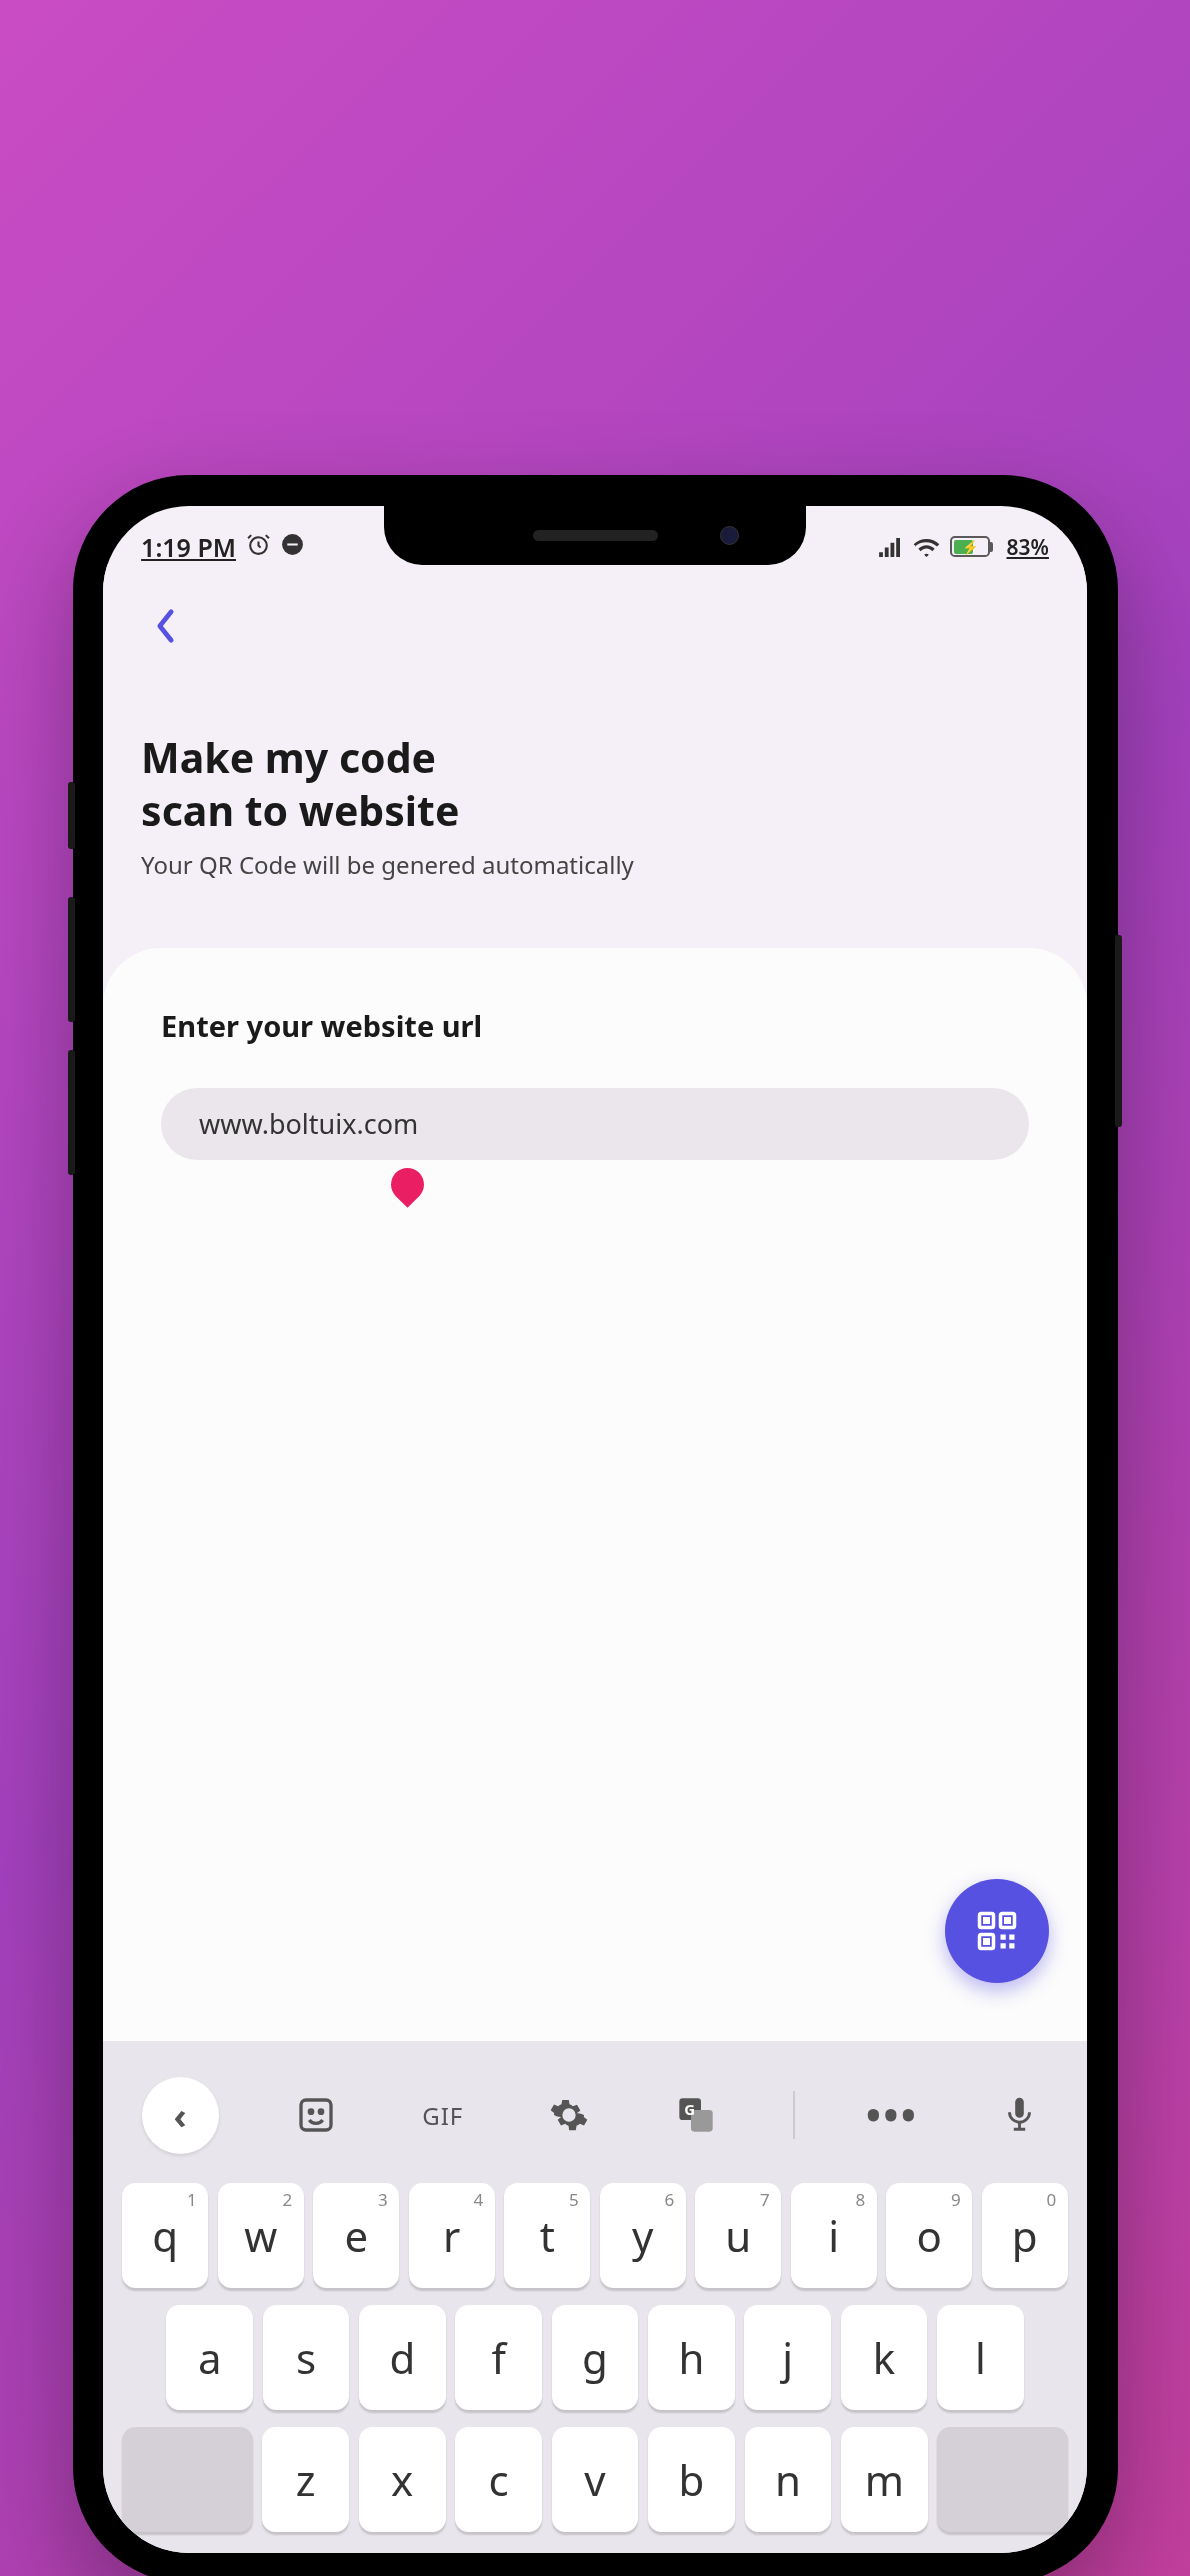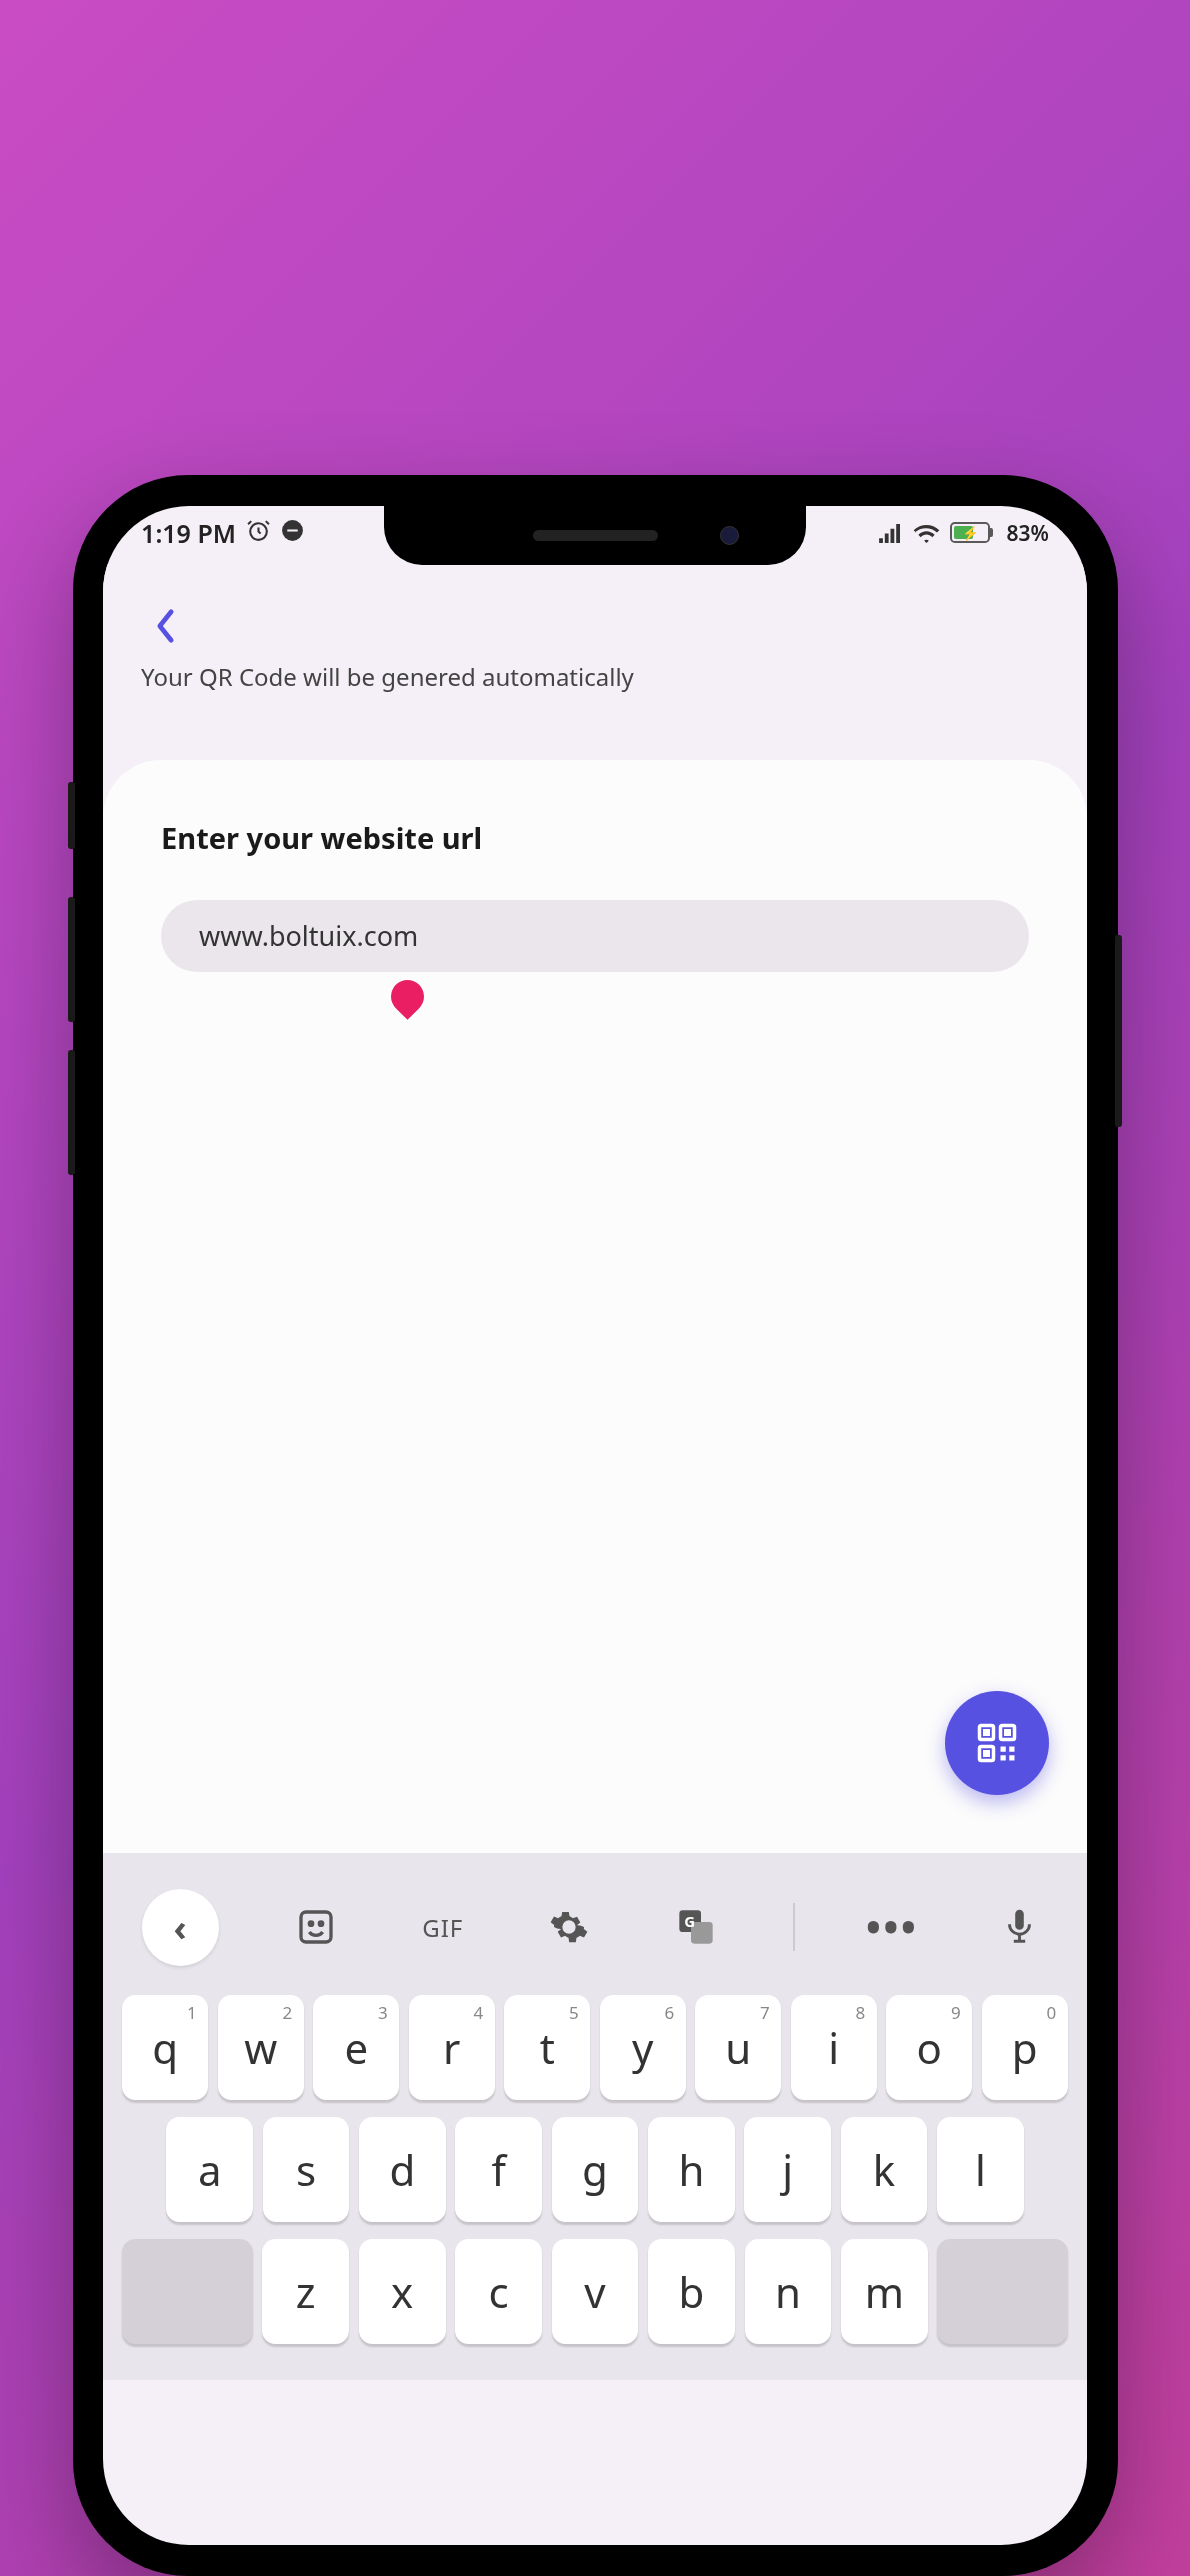--- a/index.html
+++ b/index.html
@@ -75,25 +75,26 @@
       width: 19px;
       height: 19px;
       background: #1a1a3a;
       border-radius: 50%;
       border: 1.9px solid #333;
     }
     .status-bar {
       height: 58px;
       display: flex;
       justify-content: space-between;
-      align-items: flex-start;
+      align-items: flex-end;
       padding: 9.6px 38px 0;
       font-size: 25px;
       font-weight: 600;
       color: #222;
+      text-decoration: underline;
     }
     .status-left {
       display: flex;
       align-items: center;
       gap: 9.6px;
     }
     .status-right {
       display: flex;
       align-items: center;
       gap: 9.6px;
@@ -379,20 +380,24 @@
           <span style="font-size:21px;margin-left:3.8px;">83%</span>
         </div>
       </div>
 
       <div class="app-header">
         <div class="back-btn">
           <svg class="back-chevron" viewBox="0 0 24 38" fill="none" stroke="#5751e1" stroke-width="5" stroke-linecap="round" stroke-linejoin="round">
               <polyline points="18,4 6,19 18,34"></polyline>
             </svg>
         </div>
+        <h1 class="app-title">
+          <span>Make my code</span><br>
+          <span>scan to website</span>
+        </h1>
         <p class="app-subtitle">Your QR Code will be genered automatically</p>
       </div>
 
       <div class="content-area">
         <div class="input-label">Enter your website url</div>
         <input class="url-input" type="text" value="www.boltuix.com" style="">
         <div class="cursor-drop"></div>
 
         <div class="fab">
           <svg class="qr-icon" viewBox="0 0 24 24" fill="#fff">

